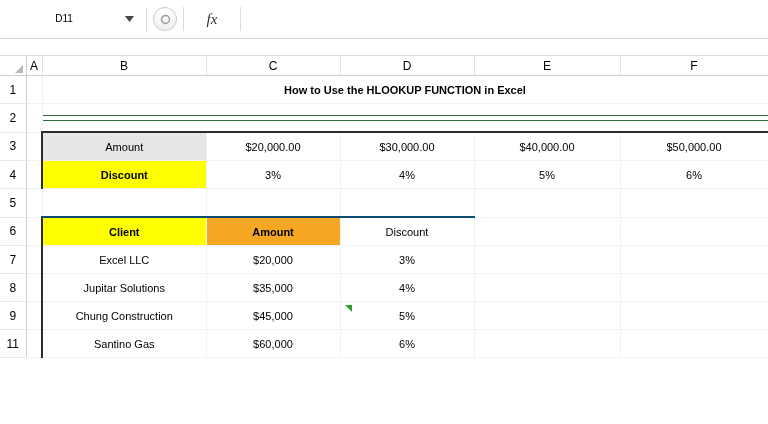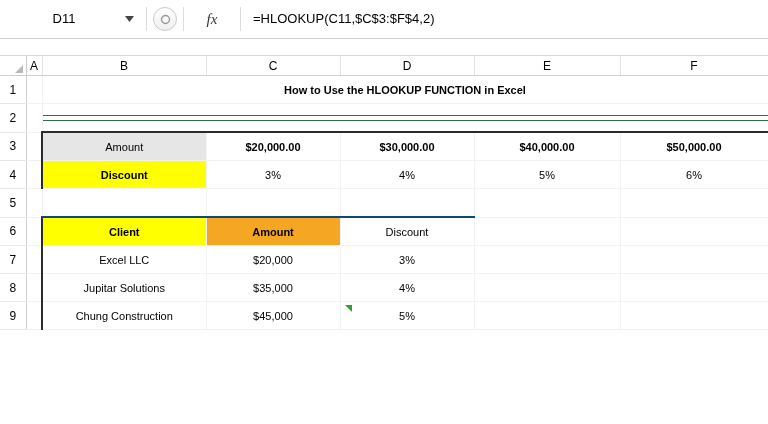--- a/index.html
+++ b/index.html
@@ -23,21 +23,21 @@
     display: flex;
     align-items: center;
     border-bottom: 1px solid #d0d0d0;
     background: #ffffff;
   }
   .namebox {
     width: 108px;
     height: 22px;
     line-height: 22px;
     text-align: center;
-    font-size: 13px;
+    font-size: 10px;
     color: #000;
     margin-left: 10px;
   }
   .namebox-dropdown {
     width: 22px;
     height: 22px;
     display: flex;
     align-items: center;
     justify-content: center;
     color: #444;
@@ -154,21 +154,21 @@
     font-size: 14px;
     text-align: center;
   }
   .double-rule {
     border-top: 1px solid #2f6f3f;
     border-bottom: 1px solid #2f6f3f;
     height: 4px;
   }
 
   
-  .t1-outer-top { border-top: 2px solid #2c2c2c; font-weight: bold; }
+  .t1-outer-top { border-top: 2px solid #2c2c2c; }
   .t1-outer-bottom { border-bottom: 2px solid #2c2c2c; }
   .t1-left { border-left: 2px solid #2c2c2c; }
   .t1-right { border-right: 2px solid #2c2c2c; }
   .label-grey {
     background: #e6e6e6;
     font-weight: normal;
   }
   .label-yellow {
     background: #ffff00;
     font-weight: bold;
@@ -215,21 +215,20 @@
   </div>
   <div class="sep-v"></div>
   <div class="round-btn">
     <svg width="11" height="11" viewBox="0 0 11 11">
         <circle cx="5.5" cy="5.5" r="4" fill="none" stroke="#9a9a9a" stroke-width="1.4"></circle>
       </svg>
   </div>
   <div class="sep-v"></div>
   <div class="fx-label">fx</div>
   <div class="sep-v"></div>
-  <div class="formula-input">=HLOOKUP(C11,$C$3:$F$4,2)</div>
 </div>
 <div class="filler-strip"></div>
 
 <div class="grid">
 <table class="sheet">
   <colgroup>
     <col style="width:26px">
     <col style="width:16px">
     <col style="width:164px">
     <col style="width:134px">
@@ -332,15 +331,24 @@
     <td class="cell">$45,000</td>
     <td class="cell t2-right" style="position:relative">
       <span>5%</span>
       <span class="marker" style="left:4px; top:3px;"></span>
     </td>
     <td class="cell"></td>
     <td class="cell"></td>
   </tr>
 
 
+  <tr>
+    <td class="rowhead">11</td>
+    <td class="cell"></td>
+    <td class="cell t2-left t2-bottom">Santino Gas</td>
+    <td class="cell t2-bottom">$60,000</td>
+    <td class="cell t2-right t2-bottom">6%</td>
+    <td class="cell"></td>
+    <td class="cell"></td>
+  </tr>
 </tbody>
     </table>
 </div>
 
 </body></html>

